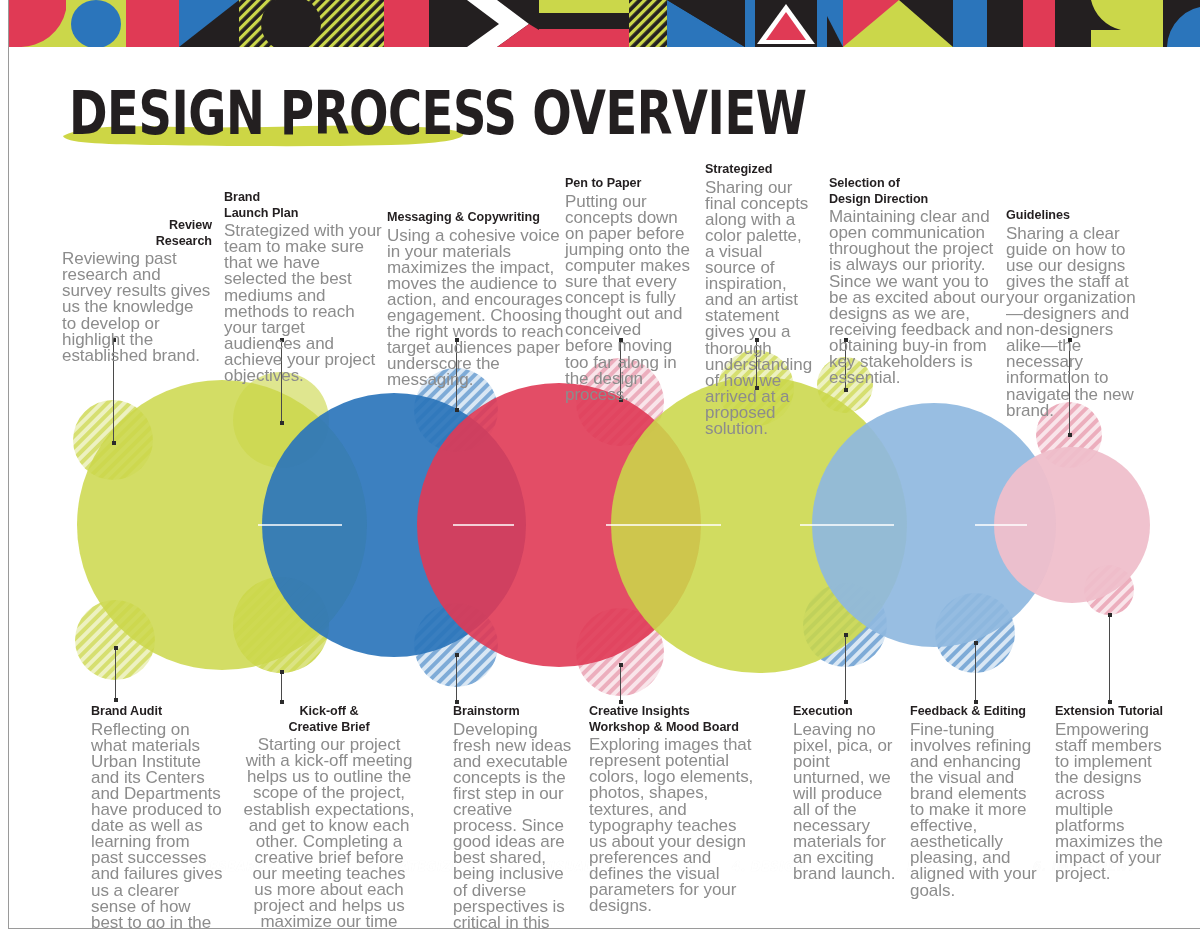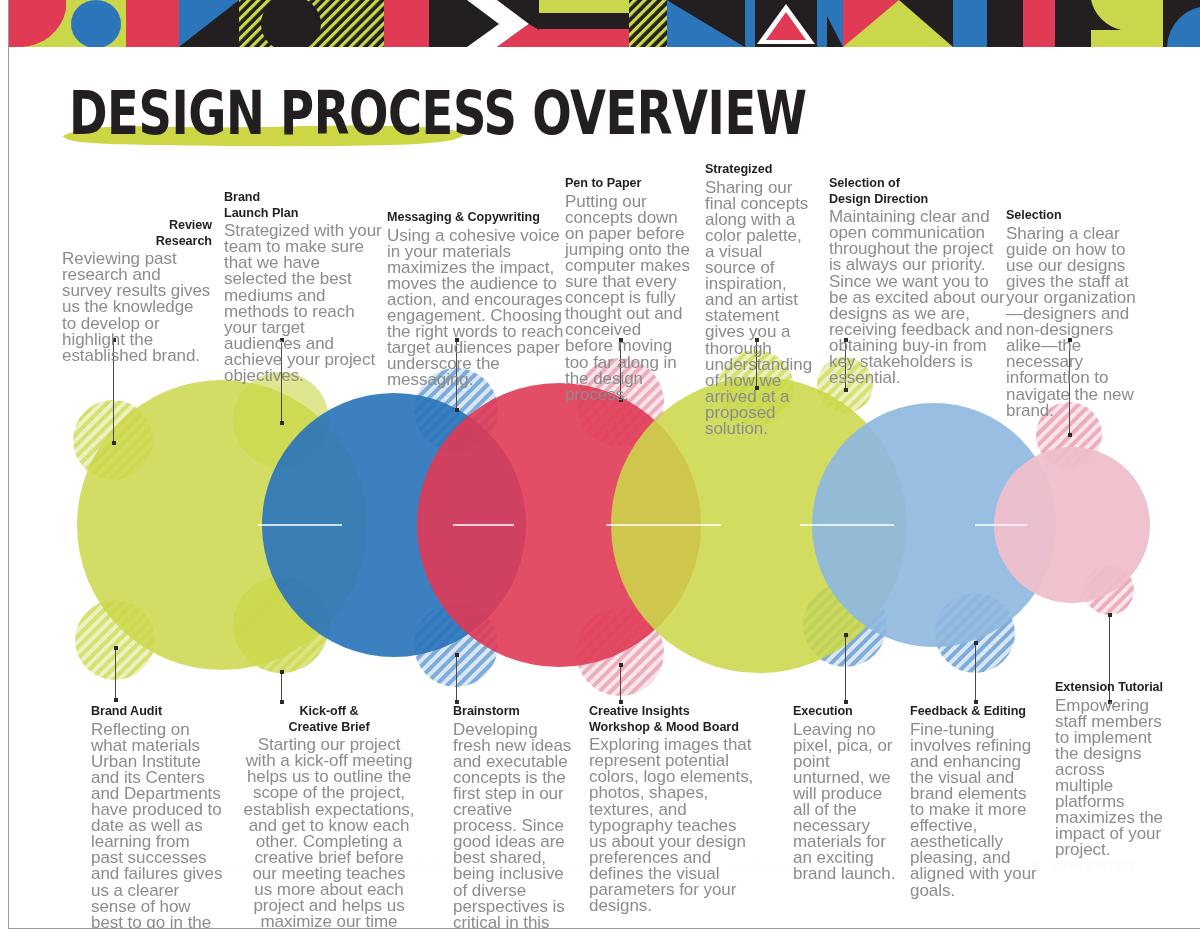--- a/index.html
+++ b/index.html
@@ -290,21 +290,21 @@
     <p>Sharing our final concepts along with a color palette, a visual source of inspiration, and an artist statement gives you a thorough understanding of how we arrived at a proposed solution.</p>
   </div>
 
   <div class="blk" style="left:820px;top:176px;width:180px;">
     <h3 style="white-space: pre-line;">Selection of
 Design Direction</h3>
     <p>Maintaining clear and open communication throughout the project is always our priority. Since we want you to be as excited about our designs as we are, receiving feedback and obtaining buy-in from key stakeholders is essential.</p>
   </div>
 
   <div class="blk" style="left:997px;top:208px;width:145px;">
-    <h3 style="white-space: pre-line;">Selection</h3>
+    <h3 style="white-space: pre-line;">Guidelines</h3>
     <p>Sharing a clear guide on how to use our designs gives the staff at your organization—designers and non-designers alike—the necessary information to navigate the new brand.</p>
   </div>
 
   <div class="blk" style="left:82px;top:704px;width:135px;">
     <h3 style="white-space: pre-line;">Brand Audit</h3>
     <p>Reflecting on what materials Urban Institute and its Centers and Departments have produced to date as well as learning from past successes and failures gives us a clearer sense of how best to go in the future.</p>
   </div>
 
   <div class="blk" style="left:234px;top:704px;width:172px;text-align:center;">
     <h3 style="white-space: pre-line;">Kick-off &amp;
@@ -326,18 +326,18 @@
   <div class="blk" style="left:784px;top:704px;width:108px;">
     <h3 style="white-space: pre-line;">Execution</h3>
     <p>Leaving no pixel, pica, or point unturned, we will produce all of the necessary materials for an exciting brand launch.</p>
   </div>
 
   <div class="blk" style="left:901px;top:704px;width:128px;">
     <h3 style="white-space: pre-line;">Feedback &amp; Editing</h3>
     <p>Fine-tuning involves refining and enhancing the visual and brand elements to make it more effective, aesthetically pleasing, and aligned with your goals.</p>
   </div>
 
-  <div class="blk" style="left:1046px;top:680px;width:110px;">
+  <div class="blk" style="left:1046px;top:704px;width:110px;">
     <h3 style="white-space: pre-line;">Extension Tutorial</h3>
     <p>Empowering staff members to implement the designs across multiple platforms maximizes the impact of your project.</p>
   </div>
 
 </div>
 
 </body></html>

